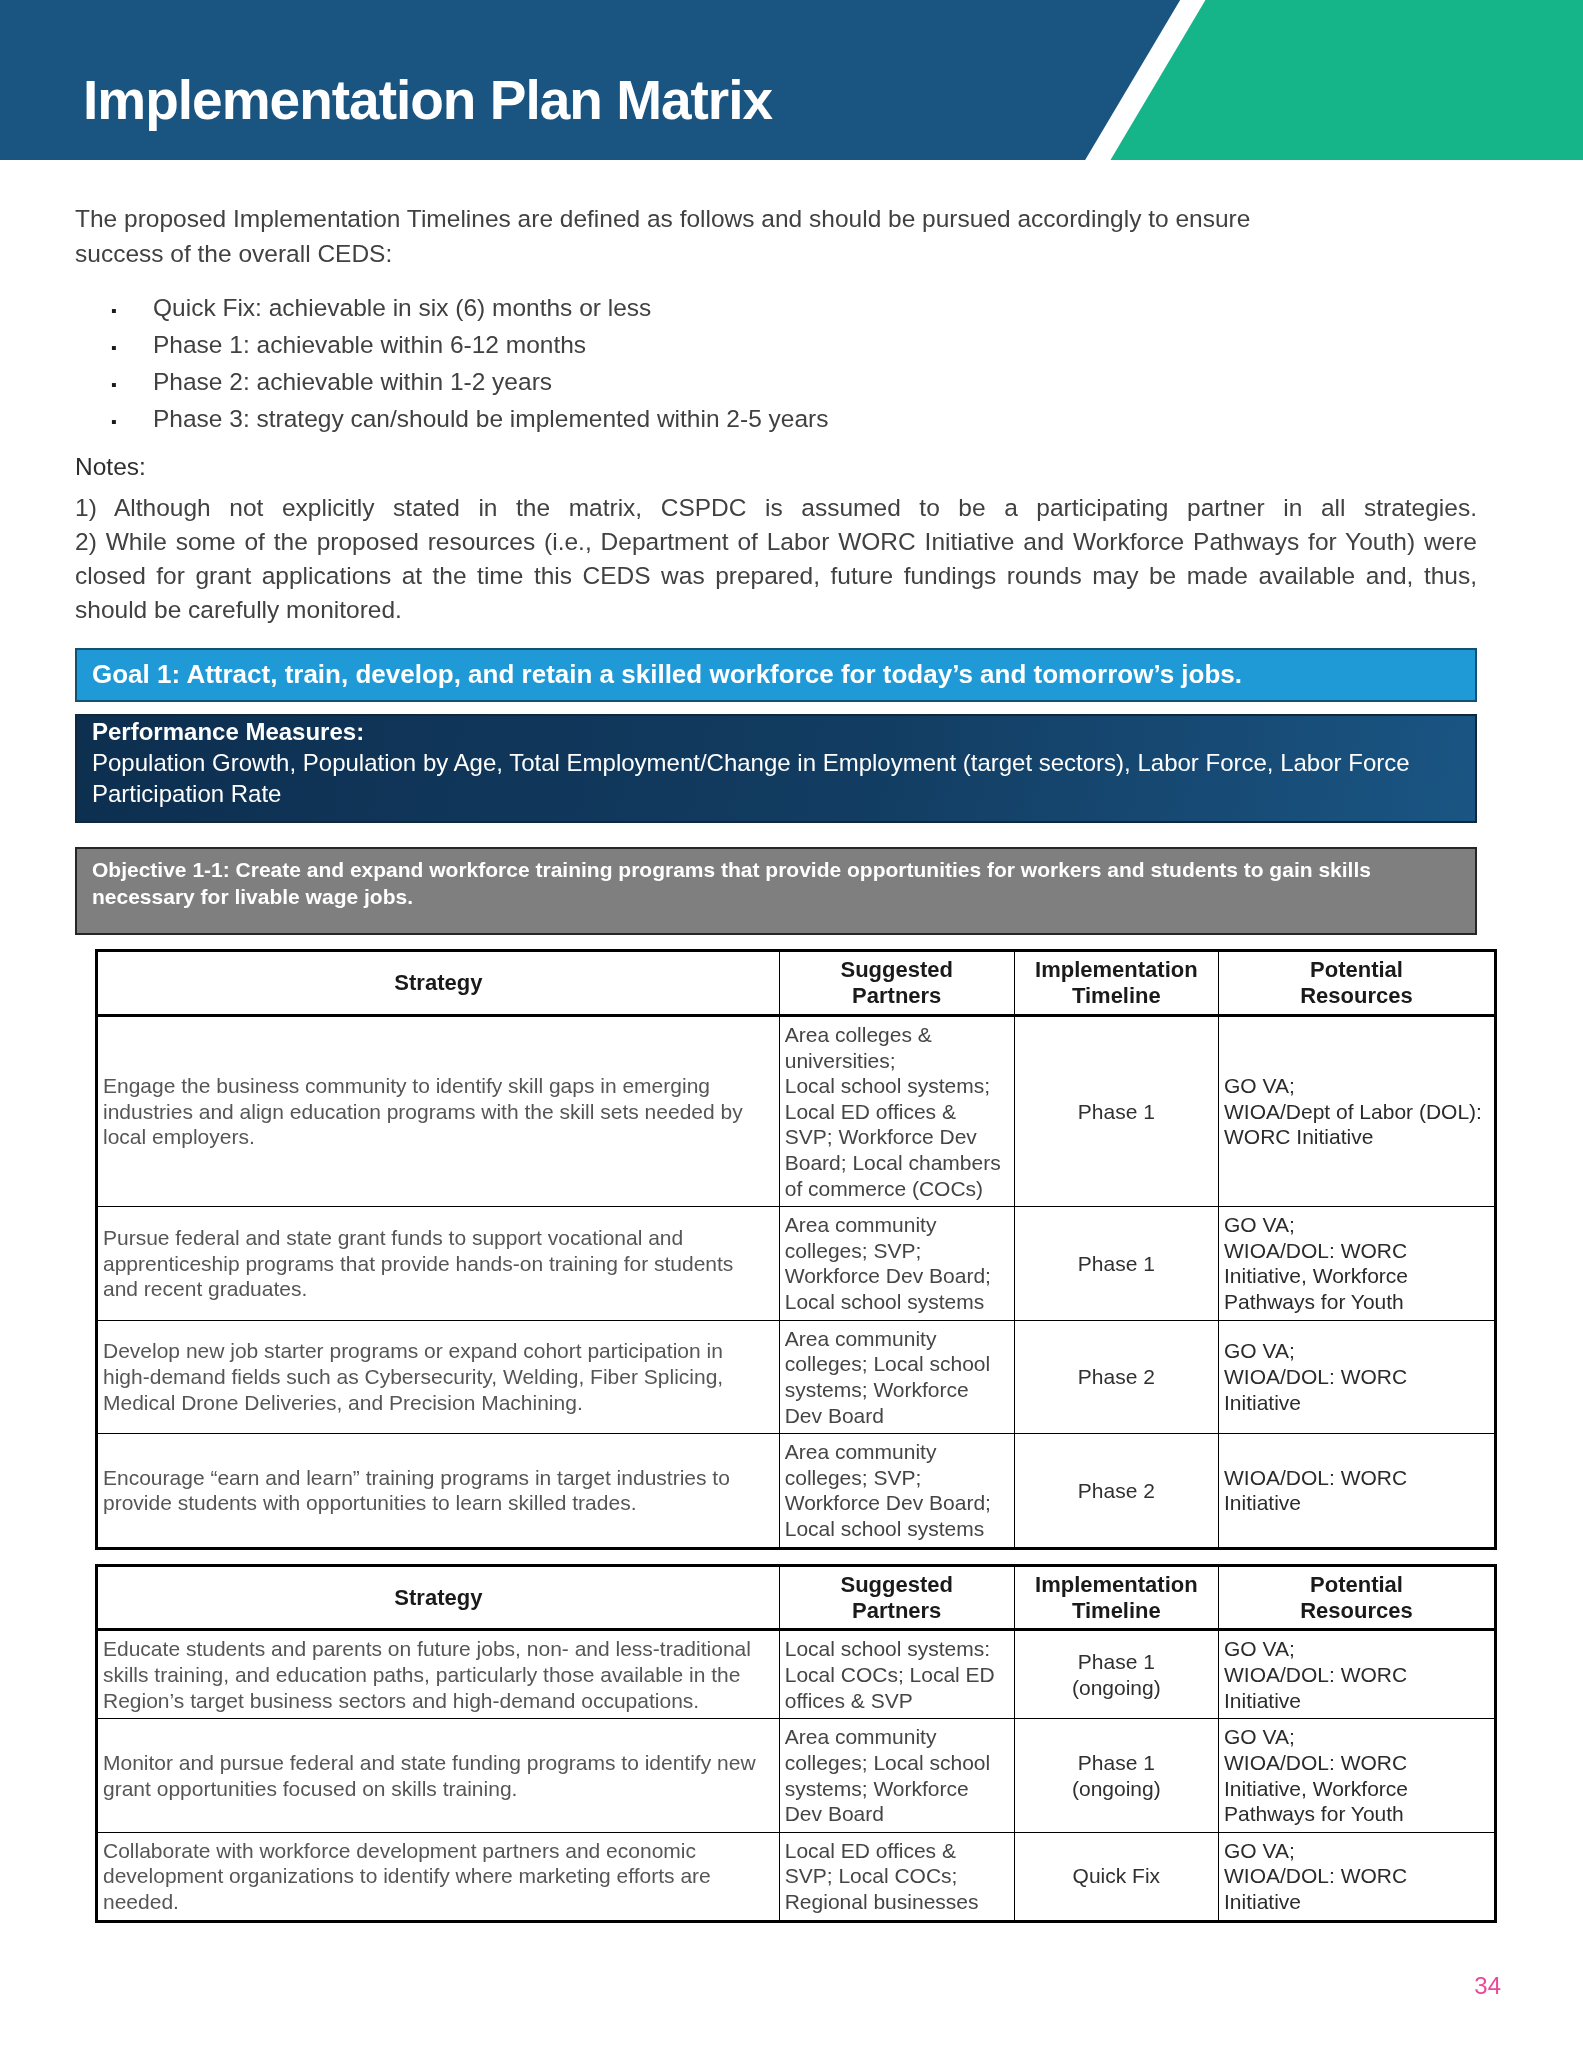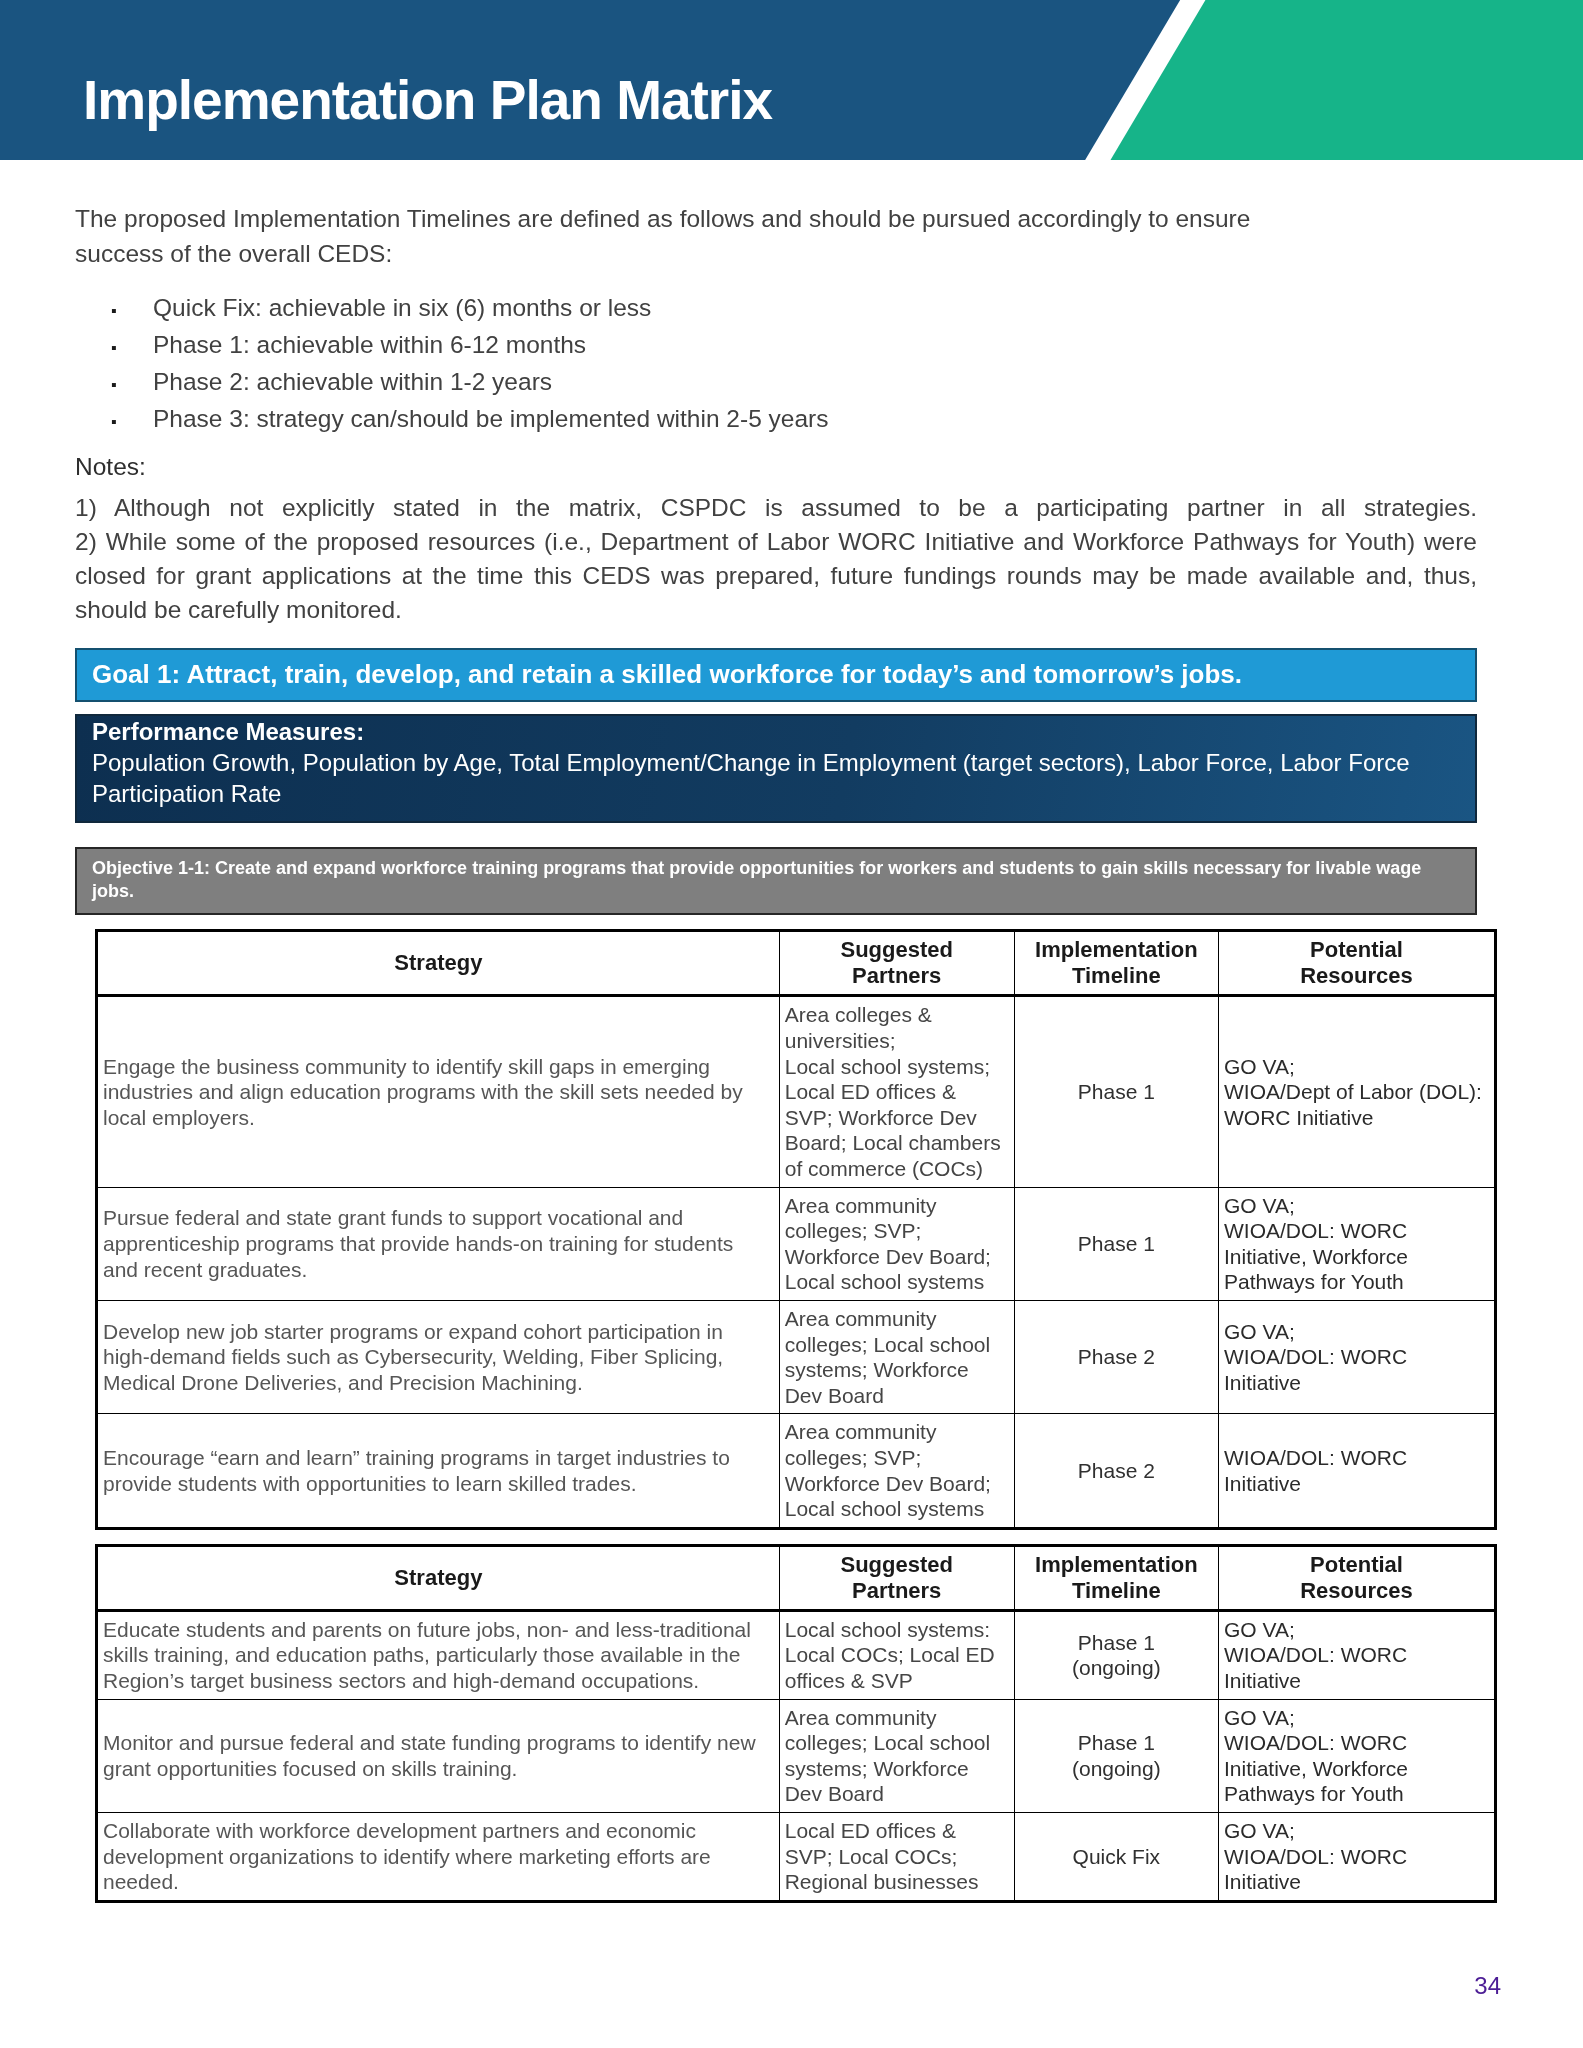--- a/index.html
+++ b/index.html
@@ -107,23 +107,23 @@
   }
   .perf-label { display: block; font-weight: 700; }
   .perf-text  { display: block; }
 
   .objective-banner {
     margin-top: 24px;
     background: #7F7F7F;
     border: 2px solid #262626;
     color: #ffffff;
     font-weight: 700;
-    font-size: 18px;
+    font-size: 21px;
     line-height: 1.28;
-    padding: 8px 15px 10px 15px;
+    padding: 8px 15px 22px 15px;
   }
   section.objective + section.objective .objective-banner { margin-top: 7px; }
 
   
   .matrix-table {
     margin-top: 14px;
     width: 100%;
     border-collapse: collapse;
     border: 3px solid #000000;
     table-layout: fixed;
@@ -152,21 +152,21 @@
   td.cell-strategy  { color: #565656; }
   td.cell-partners  { color: #454545; }
   td.cell-timeline  { text-align: center; color: #303030; }
   td.cell-resources { color: #2b2b2b; }
 
   .page-number {
     position: absolute;
     right: 82px;
     bottom: 48px;
     font-size: 24px;
-    color: #4c1d95;
+    color: #ec4899;
     padding-left: 7px;
   }
 </style>
 </head>
 <body>
 
 <div class="page">
 
   <header class="banner">
     <div class="banner-stripe-white"></div>

